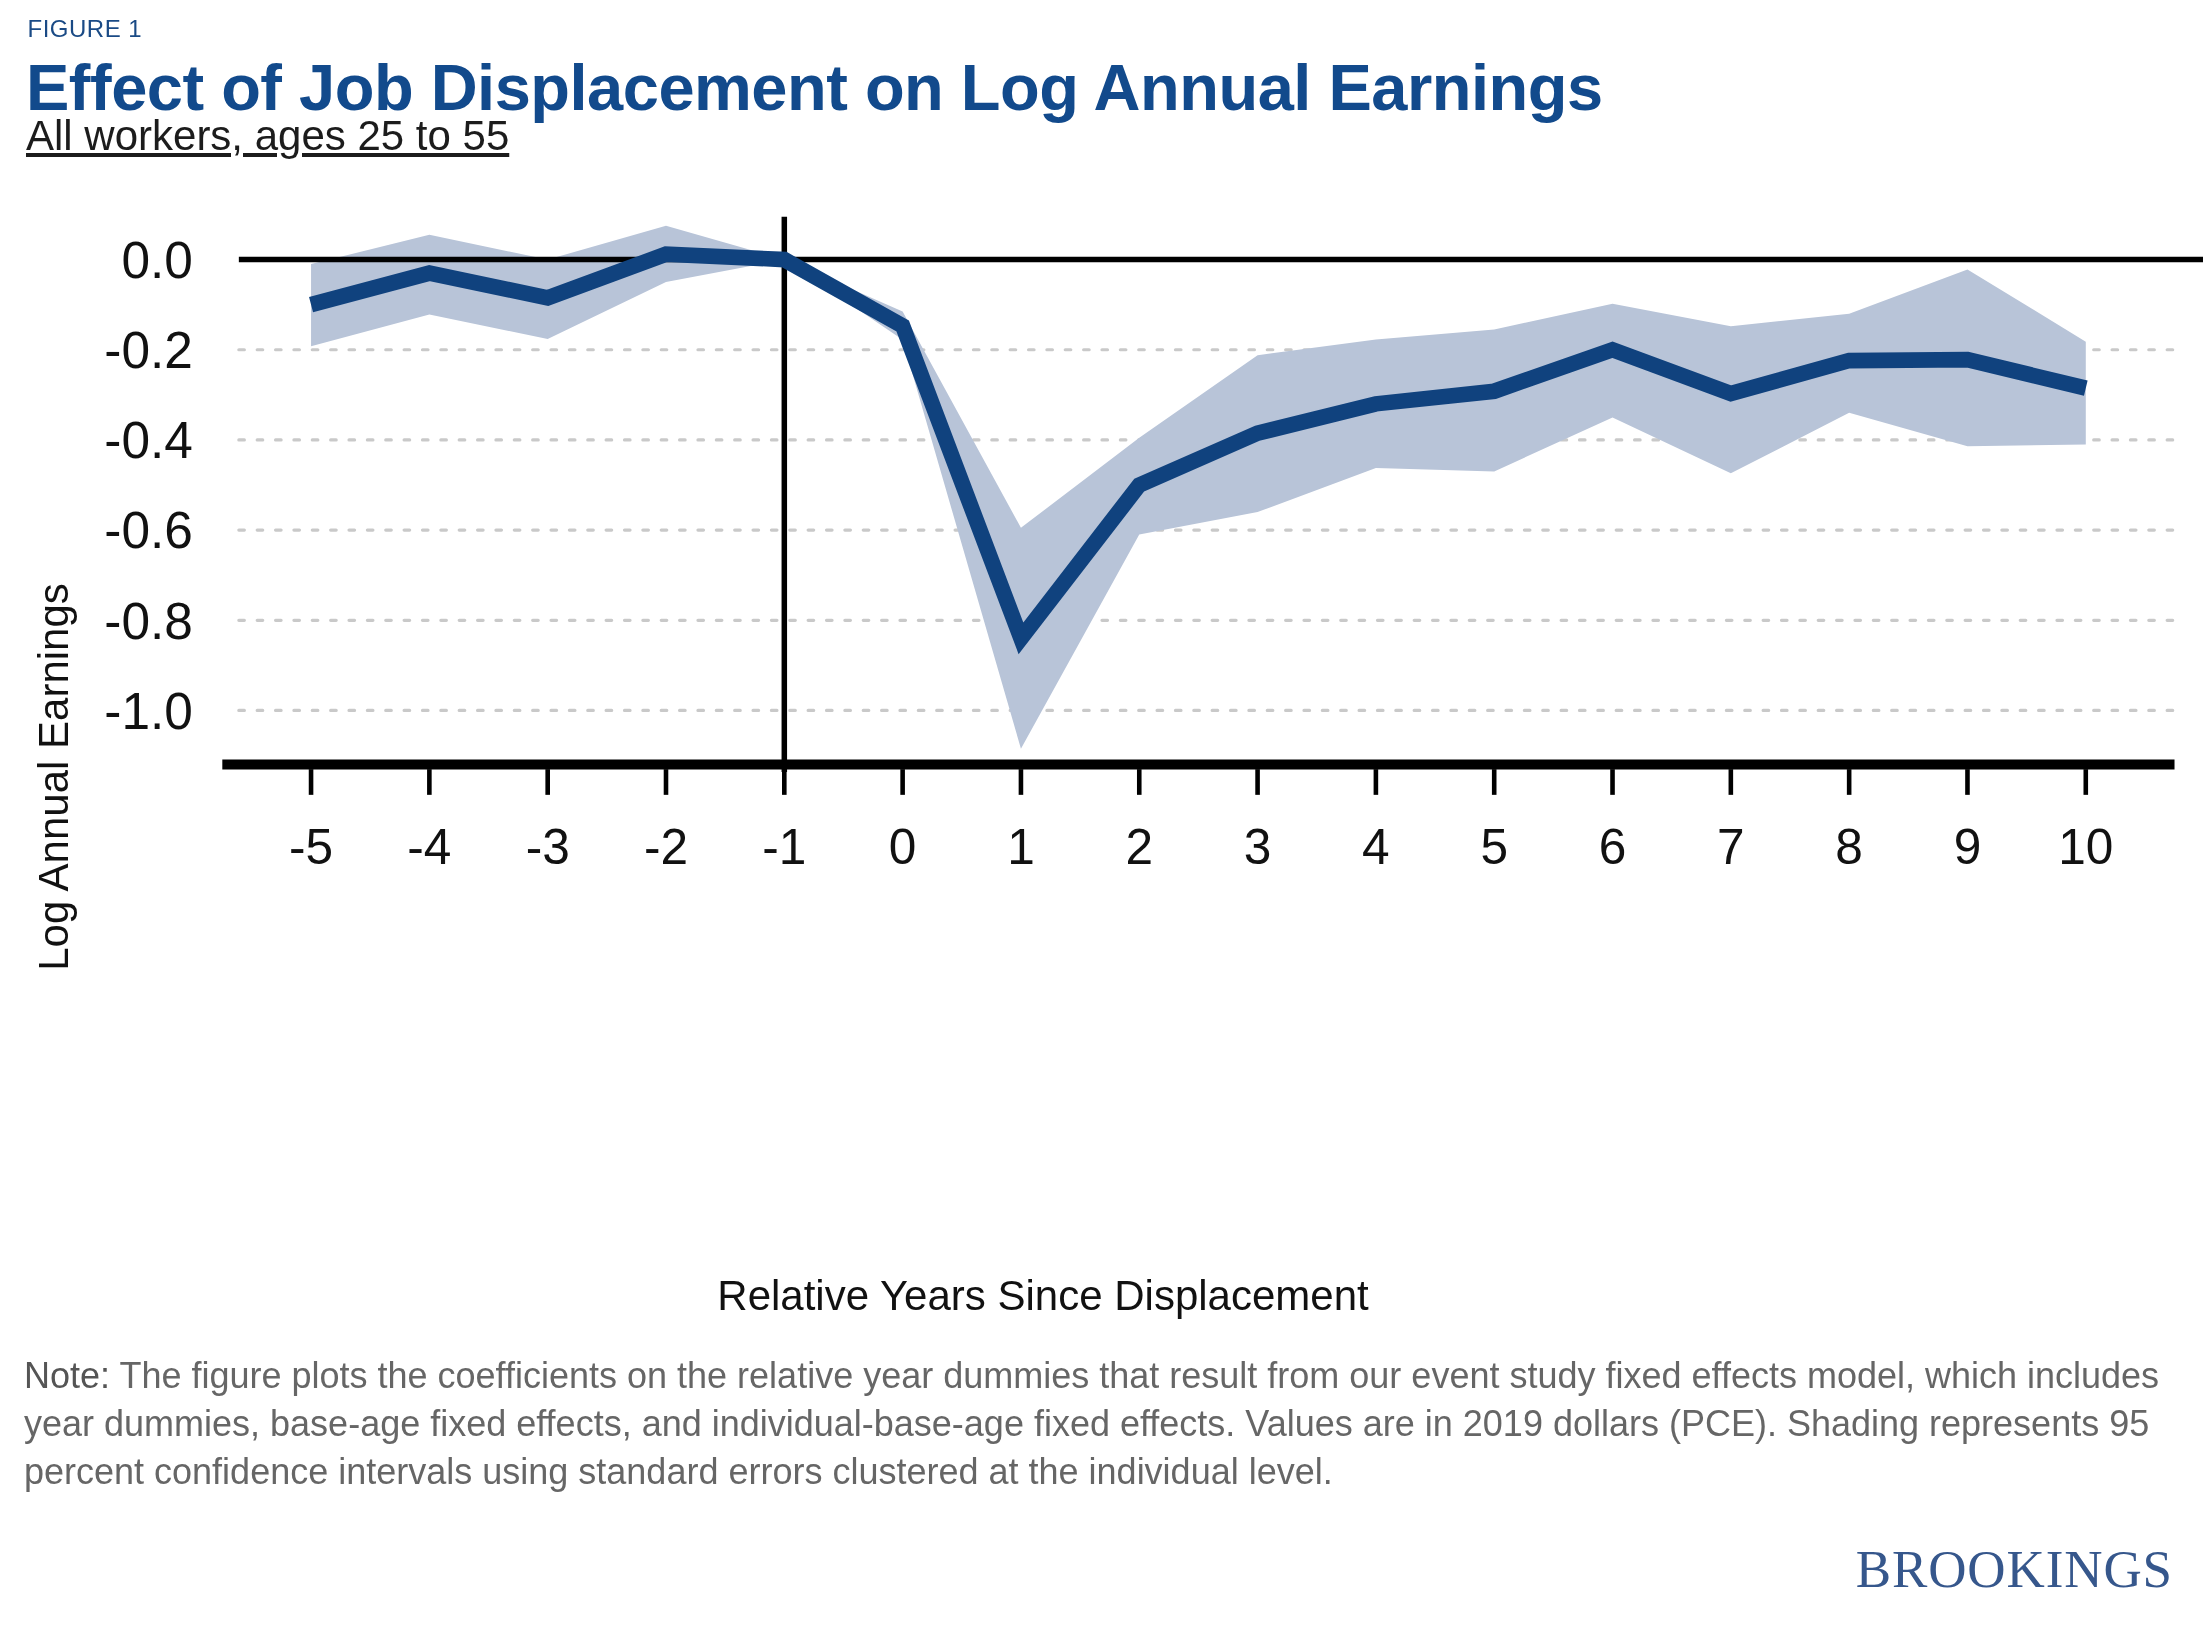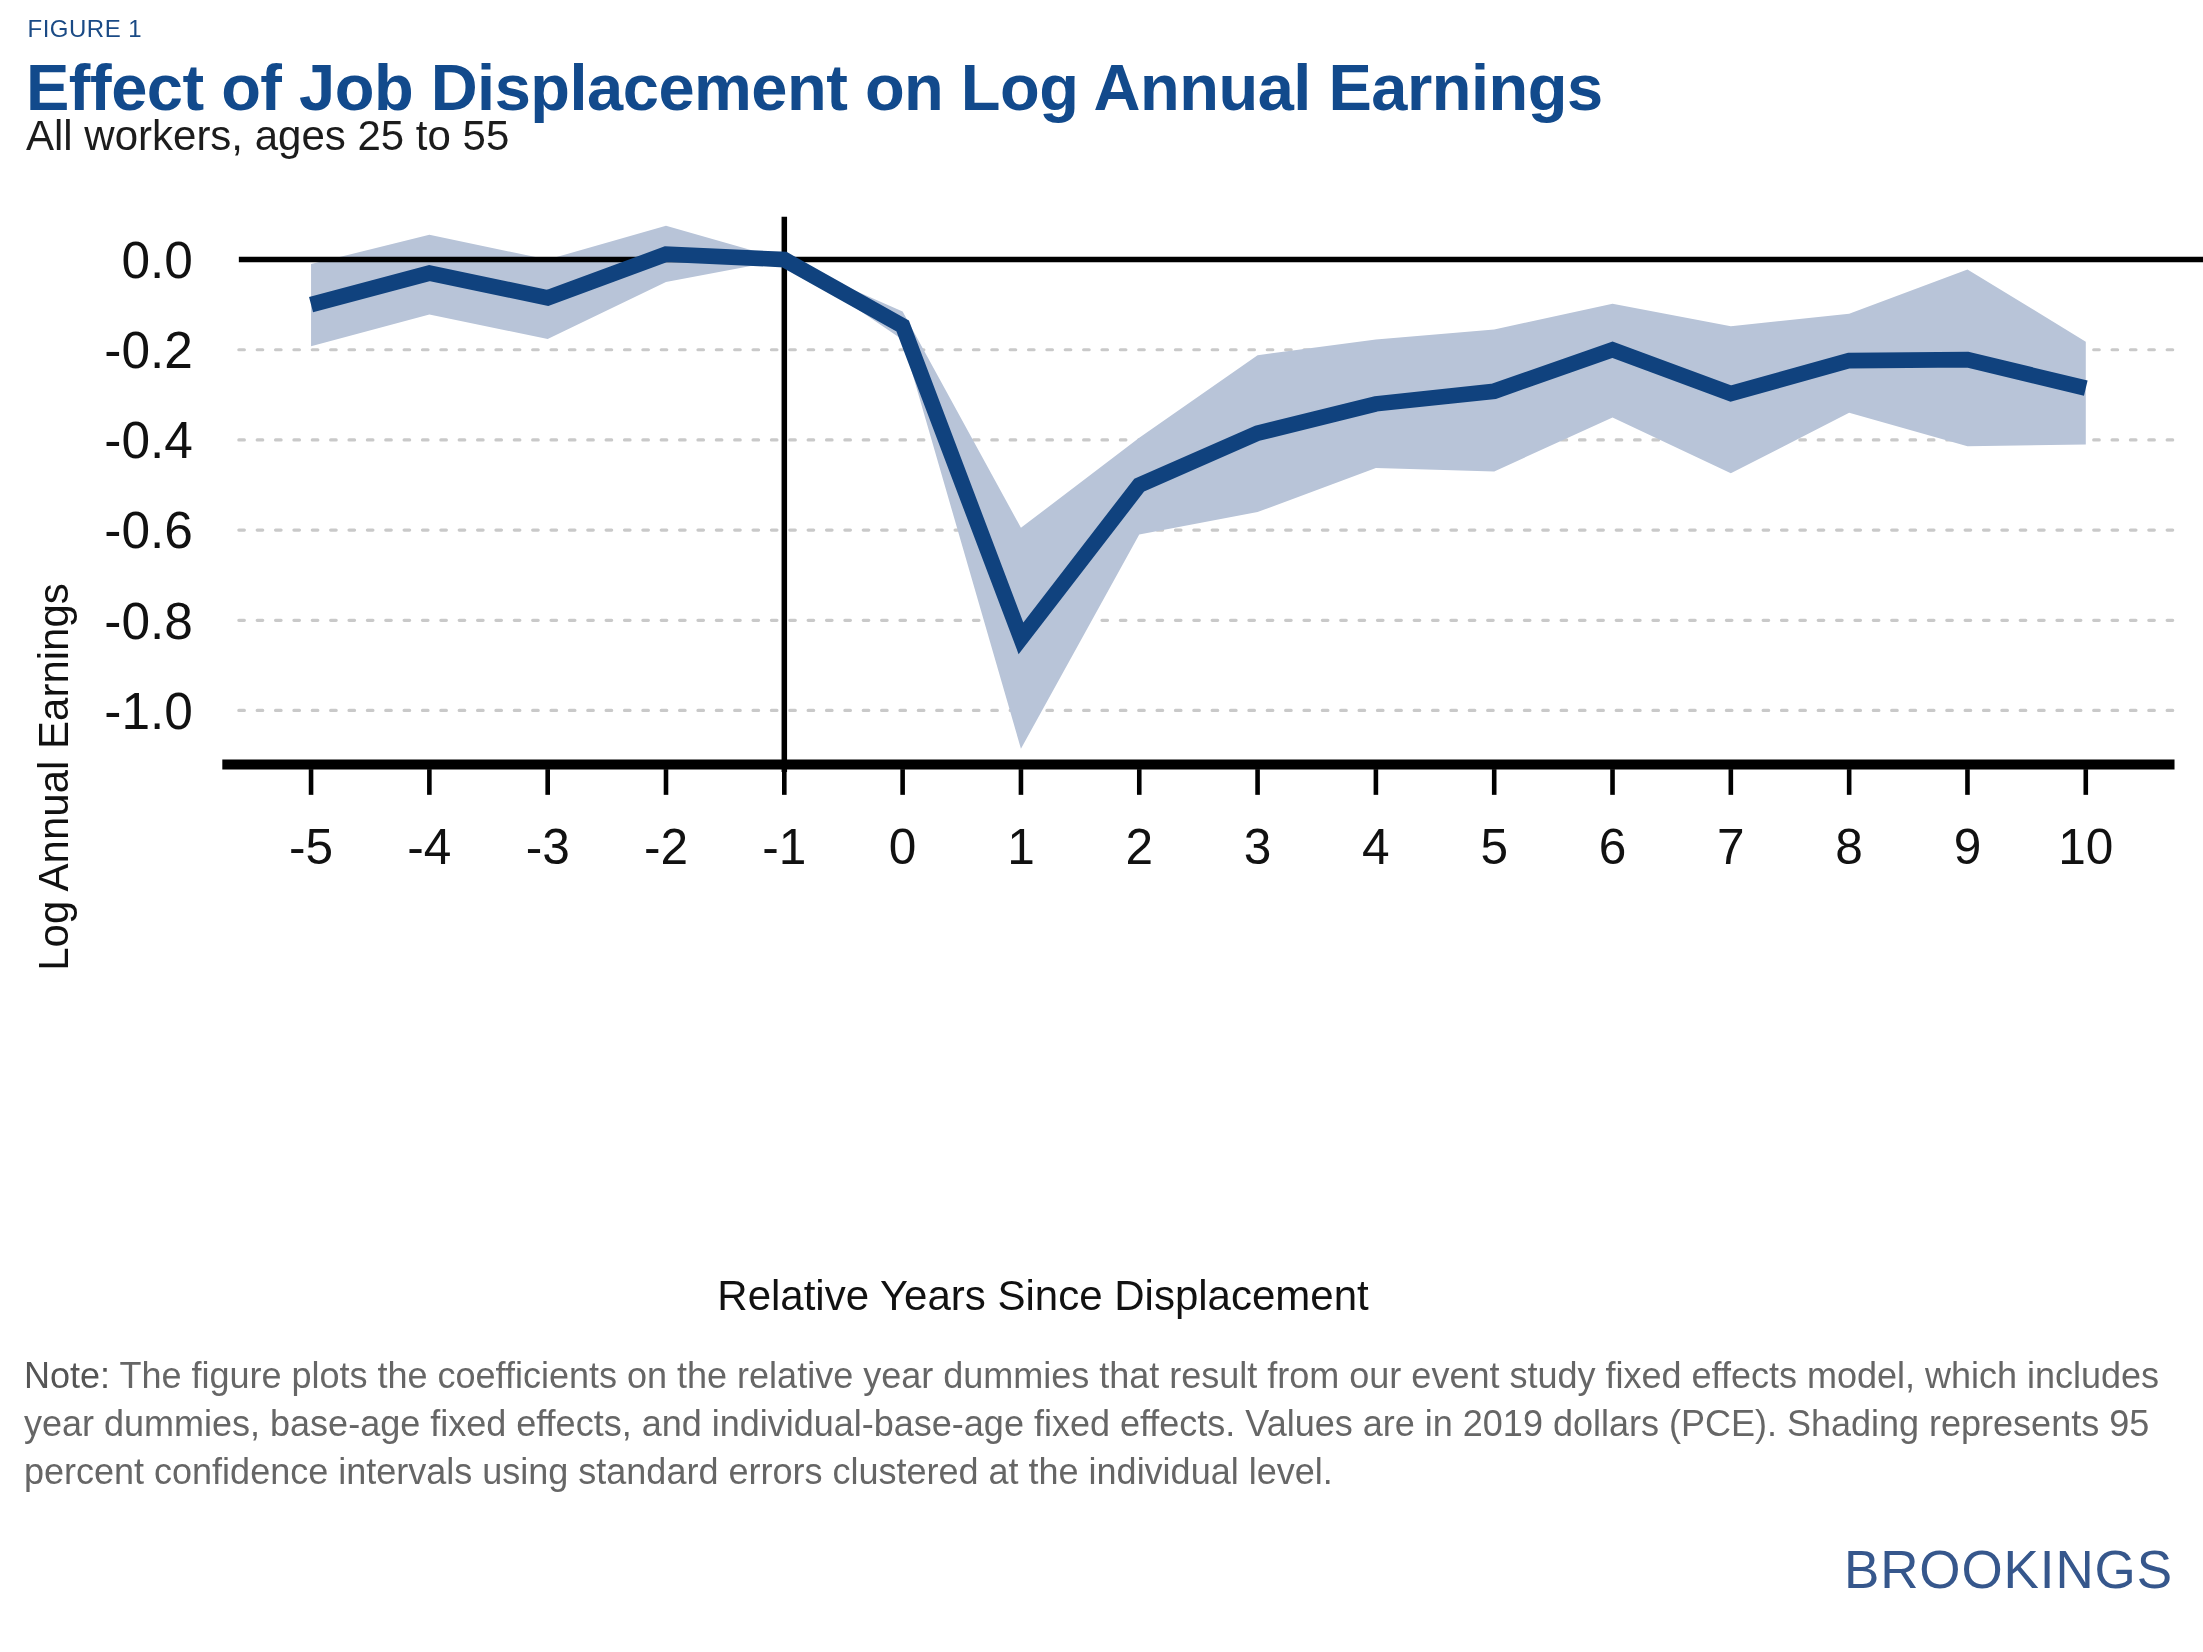--- a/index.html
+++ b/index.html
@@ -15,20 +15,21 @@
   }
   .title{
     position:absolute;left:26px;top:50px;
     font-size:65px;font-weight:700;color:#124a8c;
     letter-spacing:-0.5px;white-space:nowrap;
   }
   .subtitle{
     position:absolute;left:26px;top:112px;
     font-size:42px;font-weight:400;color:#1c1c1c;
     white-space:nowrap;
+    text-decoration:underline;
   }
   .plot-wrap{
     position:absolute;left:0;top:165px;width:2204px;height:1102px;
   }
   svg.chart{display:block;}
   .ylabel-title{
     position:absolute;left:-231px;top:588px;
     width:569px;text-align:center;
     font-size:42px;color:#111;
     transform:rotate(-90deg);
@@ -39,21 +40,21 @@
     position:absolute;left:0;top:1272px;width:2086px;
     text-align:center;font-size:42px;color:#111;
   }
   .note{
     position:absolute;left:24px;top:1352px;width:2140px;
     font-size:36px;line-height:1.33;color:#666666;
   }
   .note b{color:#555;font-weight:400;}
   .brookings{
     position:absolute;right:31px;top:1539px;
-    font-family:Liberation Sans, sans-serif;
+    font-family:Liberation Serif, serif;
     font-size:53px;letter-spacing:0.9px;
     color:#36578c;font-weight:400;
   }
 </style>
 </head>
 <body>
 
 <div class="figure-label">FIGURE 1</div>
 <div class="title">Effect of Job Displacement on Log Annual Earnings</div>
 <div class="subtitle">All workers, ages 25 to 55</div>

